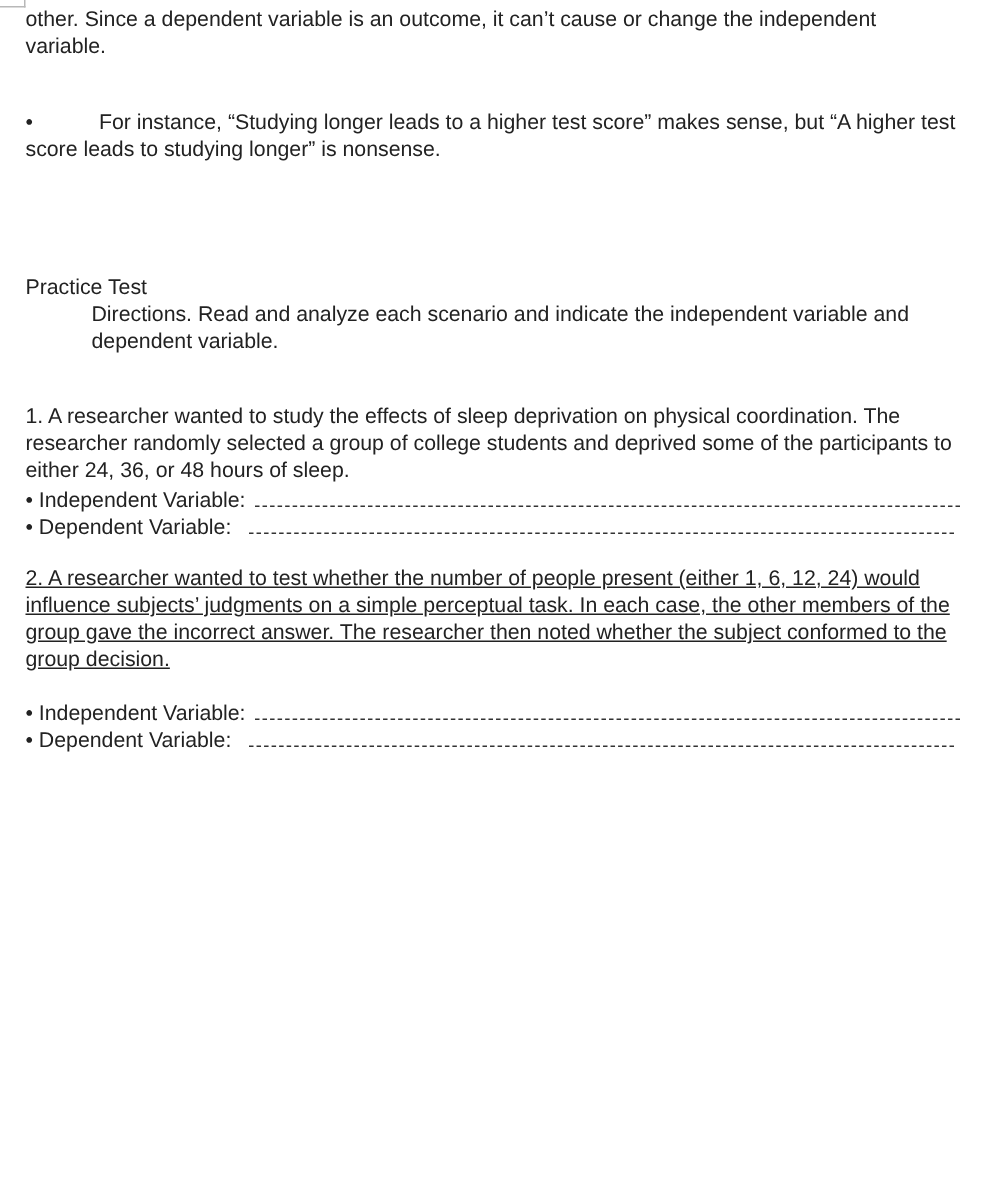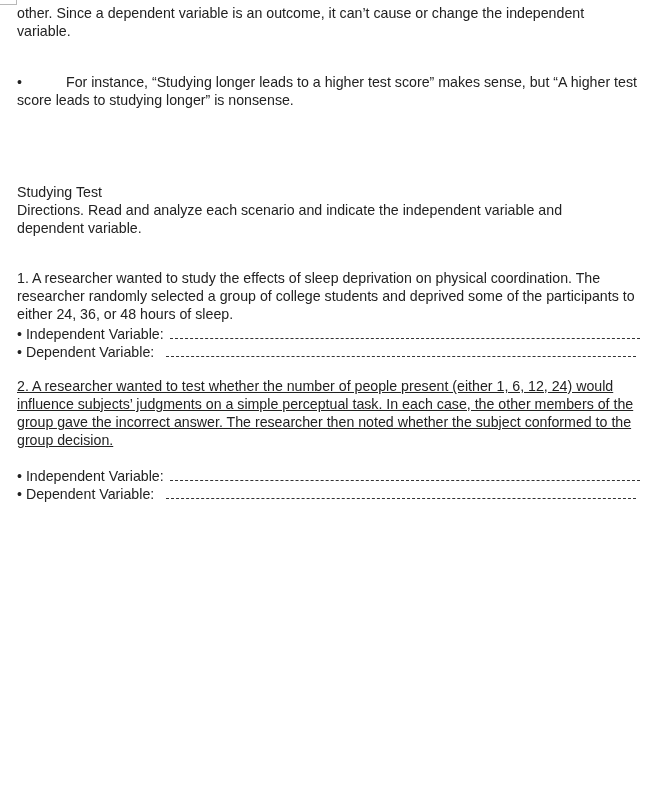--- a/index.html
+++ b/index.html
@@ -25,23 +25,23 @@
 <body>
 
 <div class="corner-mark"></div>
 
 <p class="p" style="top:4px; right:18px;">other. Since a dependent variable is an outcome, it can’t cause or change the independent variable.</p>
 
 <p class="p" style="top:73px; right:14px;">
   <span>•</span><span class="bullet-gap"></span><span>For instance, “Studying longer leads to a higher test score” makes sense, but “A higher test score leads to studying longer” is nonsense.</span>
 </p>
 
-<p class="p" style="top:183px;">Studying Test</p>
+<p class="p" style="top:183px;">Practice Test</p>
 
-<p class="p" style="top:201px; right:47px;">
+<p class="p" style="top:201px; right:47px;margin-left:44px;">
   <span class="bold">Directions.</span><span> Read and analyze each scenario and indicate the independent variable and dependent variable.</span>
 </p>
 
 <p class="p" style="top:254px; right:0px;margin-top:15px;">1. A researcher wanted to study the effects of sleep deprivation on physical coordination. The researcher randomly selected a group of college students and deprived some of the participants to either 24, 36, or 48 hours of sleep.</p>
 
 <div class="answer-line" style="top:325px;">
   <span>• Independent Variable:</span><span class="dash" style="width:470px;"></span>
 </div>
 <div class="answer-line" style="top:343px;">
   <span>• Dependent Variable:</span><span class="dash" style="width:470px; margin-left:12px;"></span>

